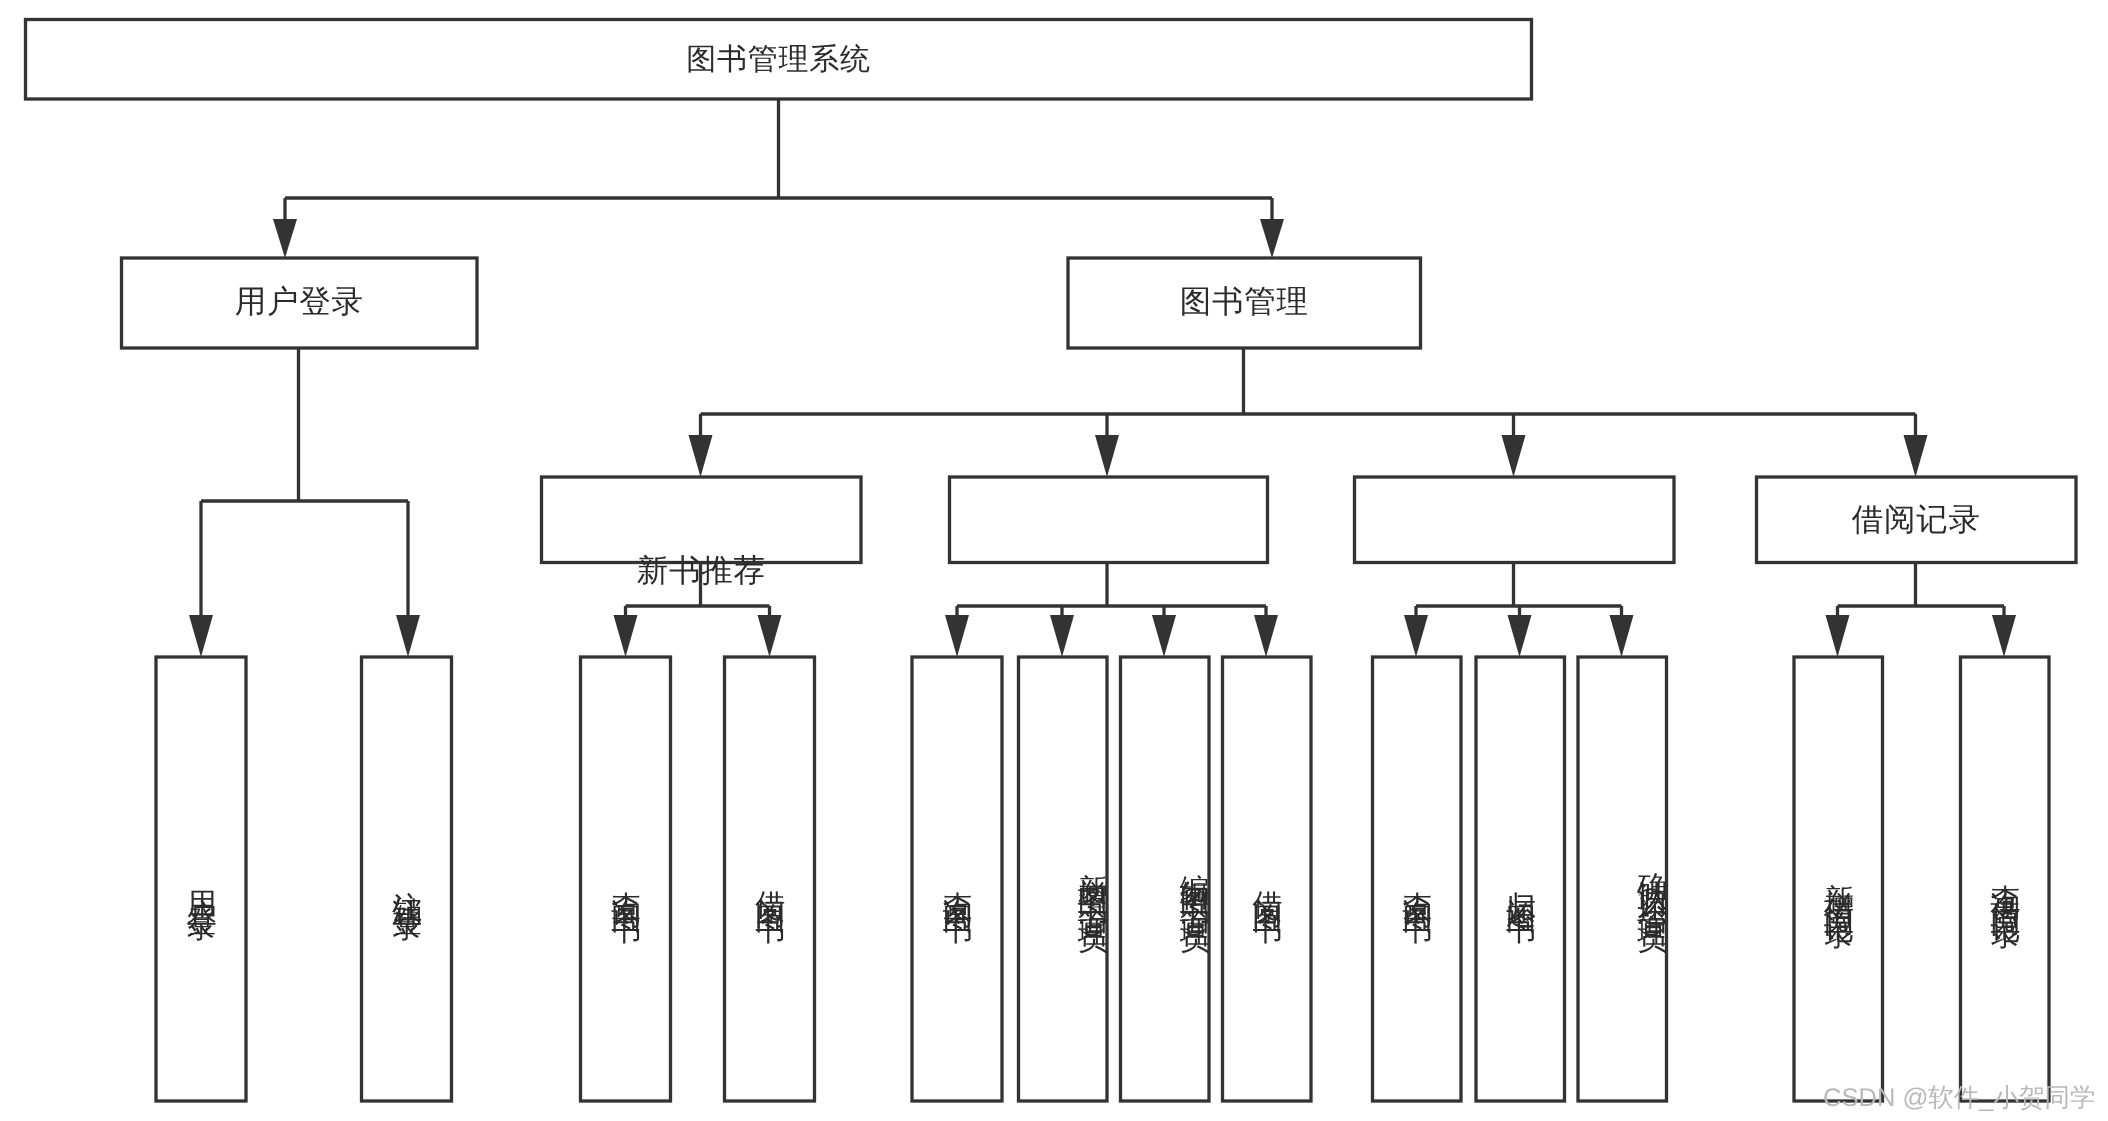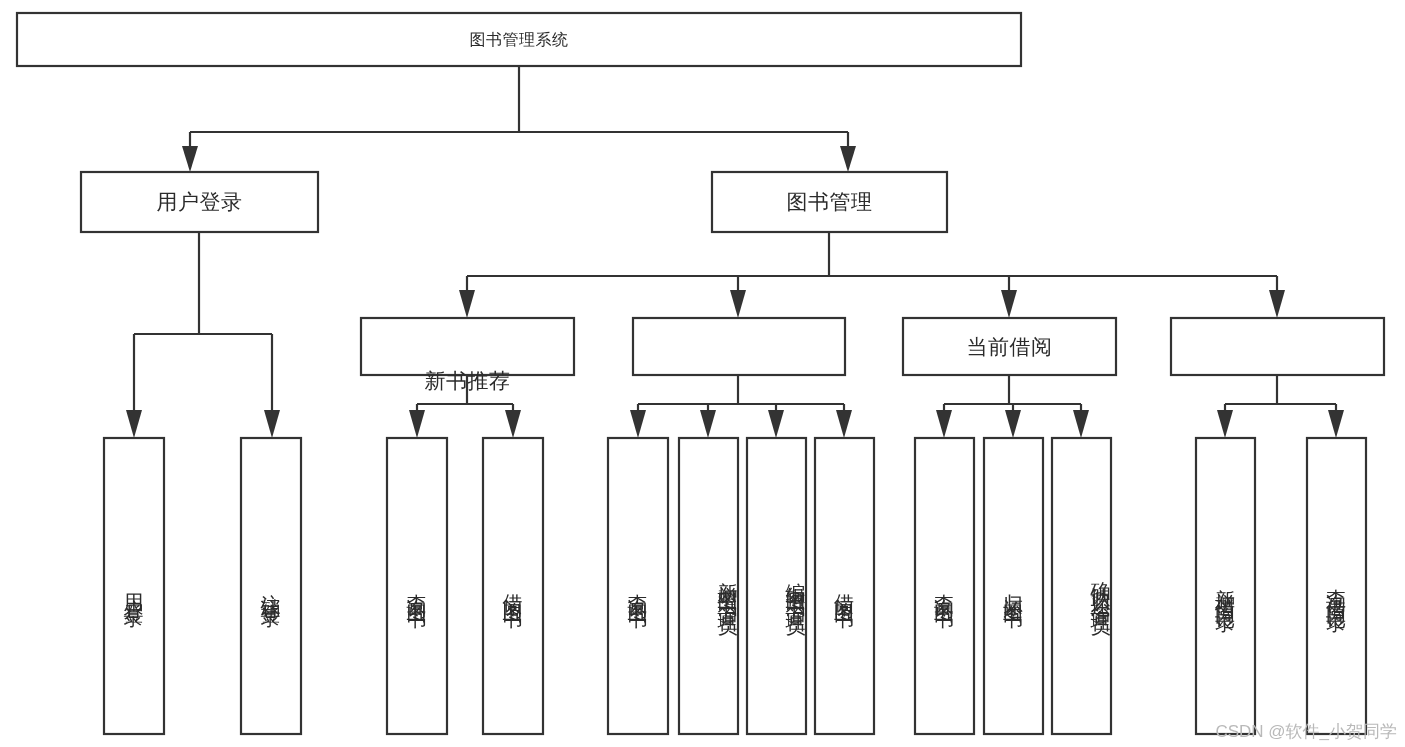--- a/index.html
+++ b/index.html
@@ -49,21 +49,21 @@
     pointer-events: none;
     box-sizing: border-box;
   }
   .node-label.horizontal {
     font-size: 21px;
     line-height: 1.1;
     letter-spacing: 0.5px;
     white-space: nowrap;
   }
   .node-label.horizontal.root {
-    font-size: 16px;
+    font-size: 20px;
   }
   .node-label.vertical {
     writing-mode: vertical-rl;
     text-orientation: upright;
     font-size: 20px;
     letter-spacing: 5px;
     line-height: 1;
     padding-top: 4px;
   }
   .hit-layer {
@@ -187,21 +187,21 @@
     <rect class="node-box" x="1196" y="438" width="59" height="296"></rect>
     <rect class="node-box" x="1307" y="438" width="59" height="296"></rect>
   </svg>
 
   <div class="node-label horizontal root" style="left:17px; top:13px; width:1004px; height:53px;">图书管理系统</div>
 
   <div class="node-label horizontal" style="left:81px; top:172px; width:237px; height:60px;">用户登录</div>
   <div class="node-label horizontal" style="left:712px; top:172px; width:235px; height:60px;">图书管理</div>
 
   <div class="node-label horizontal" style="left:361px; top:318px; width:213px; height:57px;margin-top:34px;">新书推荐</div>
-  <div class="node-label horizontal" style="left:903px; top:318px; width:213px; height:57px;">当前借阅</div>
+  <div class="node-label horizontal" style="left:1171px; top:318px; width:213px; height:57px;">借阅记录</div>
 
   <div class="node-label vertical" style="left:104px; top:438px; width:60px; height:296px;">用户登录</div>
   <div class="node-label vertical" style="left:241px; top:438px; width:60px; height:296px;">注销登录</div>
   <div class="node-label vertical" style="left:387px; top:438px; width:60px; height:296px;">查询图书</div>
   <div class="node-label vertical" style="left:483px; top:438px; width:60px; height:296px;">借阅图书</div>
   <div class="node-label vertical" style="left:608px; top:438px; width:60px; height:296px;">查询图书</div>
   <div class="node-label vertical" style="left:679px; top:438px; width:59px; height:296px; align-items:flex-start;">新增图书（管理员）</div>
   <div class="node-label vertical" style="left:747px; top:438px; width:59px; height:296px; align-items:flex-start;">编辑图书（管理员）</div>
   <div class="node-label vertical" style="left:815px; top:438px; width:59px; height:296px;">借阅图书</div>
   <div class="node-label vertical" style="left:915px; top:438px; width:59px; height:296px;">查询图书</div>

